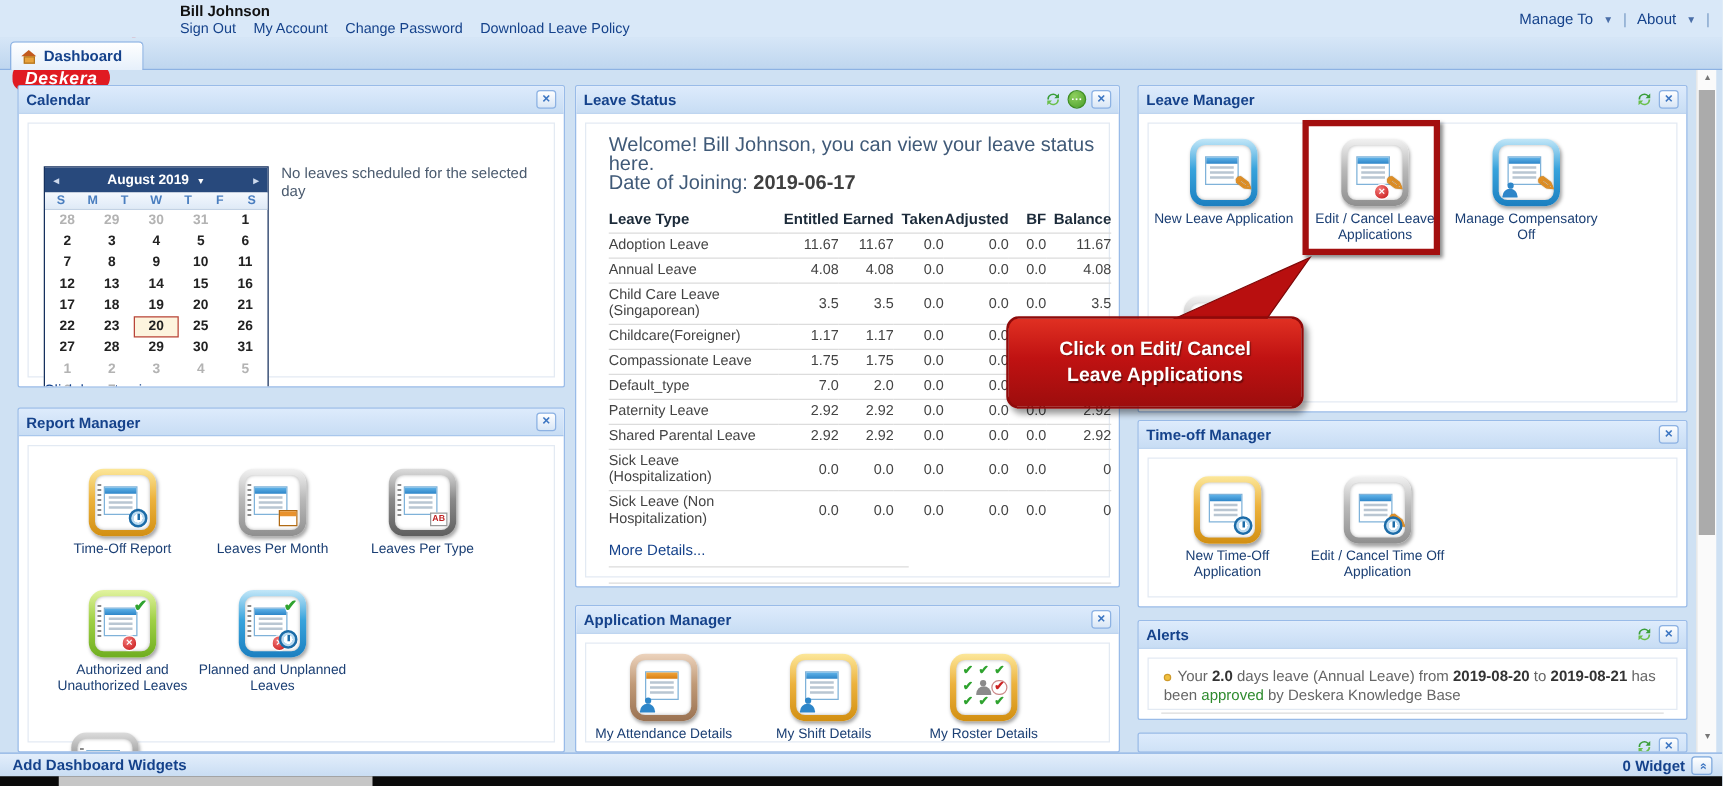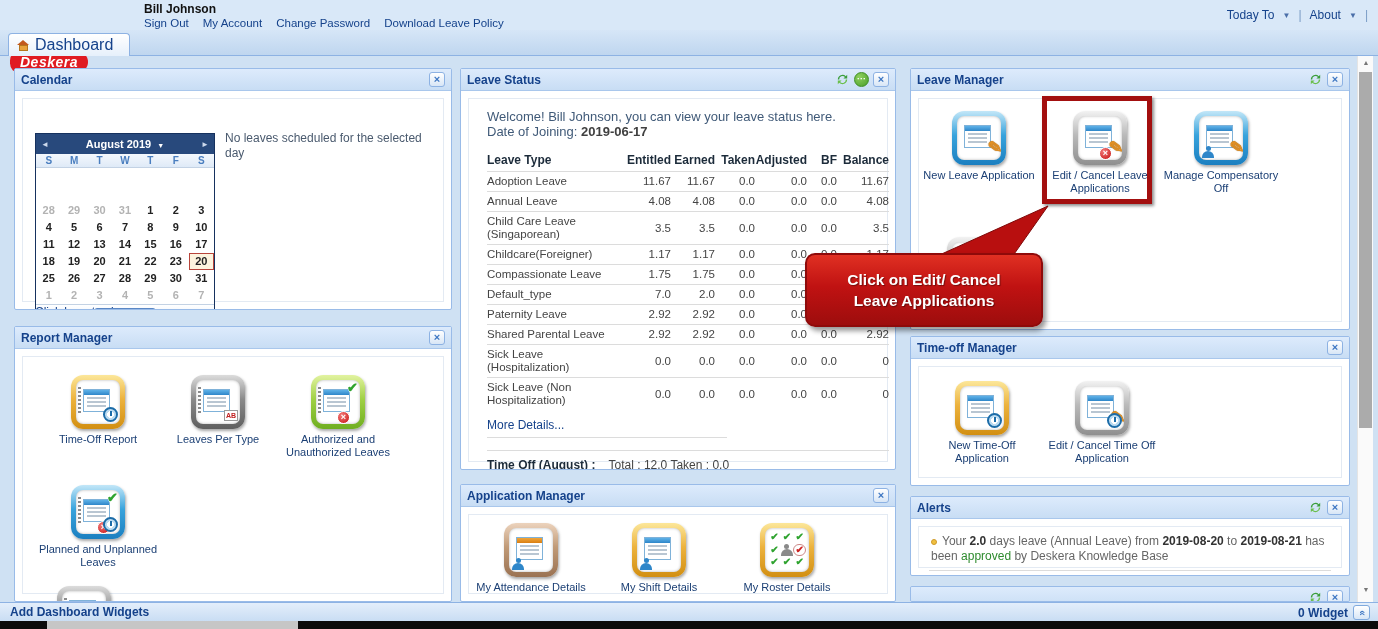--- a/index.html
+++ b/index.html
@@ -20,21 +20,21 @@
   .hdr-right { position:absolute; right:10px; top:8px; font-size:12px; color:#15428b; display:flex; gap:8px; align-items:center; }
   .hdr-right .caret { font-size:8px; color:#4a6ea8; }
   .hdr-right .sep { color:#7a9cc6; }
 
   
   #tab-bar { position:absolute; left:0; top:30px; width:1378px; height:26px;
     background:linear-gradient(#d6e6f7,#bfd6ef); border-bottom:1px solid #8db2e3; }
   .tab { position:absolute; left:8px; top:3px; height:23px; display:flex; align-items:center; gap:5px;
     background:linear-gradient(#ffffff,#e6f0fb); border:1px solid #8db2e3; border-bottom:none;
     border-radius:4px 4px 0 0; padding:0 16px 0 8px; }
-  .tab-label { font-size:16px; font-weight:normal; color:#15428b; }
+  .tab-label { font-size:12px; font-weight:bold; color:#15428b; }
   .home-ico { width:13px; height:11px; position:relative; }
   .home-ico .roof { position:absolute; left:0; top:0; width:0; height:0;
     border-left:6.5px solid transparent; border-right:6.5px solid transparent; border-bottom:5px solid #c25a1e; }
   .home-ico .hbody { position:absolute; left:2px; top:5px; width:9px; height:6px; background:#e8a33d; border:1px solid #b5761f; }
 
   
   .widget { position:absolute; border:1px solid #99bbe8; background:#fff; border-radius:2px; overflow:hidden; z-index:1; }
   .w-head { height:22px; background:linear-gradient(#ddebfc,#c8ddf4); border-bottom:1px solid #a9c7ec;
     display:flex; align-items:center; padding:0 6px; }
   .w-title { color:#15428b; font-weight:bold; font-size:12px; }
@@ -60,21 +60,21 @@
   #w-attendance .w-body, #w-leave-manager .w-body, #w-timeoff .w-body, #w-alerts .w-body { height:calc(100% - 36px); }
 
   
   .mini { position:absolute; left:12px; top:34px; width:180px; border:1px solid #16315e; background:#fff; font-size:11px; }
   .mini-head { height:20px; background:#28497c; color:#fff; display:flex; align-items:center; padding:0 5px; font-weight:bold; font-size:11px; }
   .mini-head .mnav { font-size:8px; cursor:pointer; color:#cdd9ec; }
   .mini-head .mlabel { flex:1; text-align:center; cursor:pointer; }
   .mini-head .mcaret { font-size:7px; margin-left:3px; }
   .mini-week { display:grid; grid-template-columns:repeat(7,1fr); background:linear-gradient(#f4f8fd,#dfeaf7);
     border-bottom:1px solid #c3d2e4; color:#4a7ebf; font-size:10px; font-weight:bold; text-align:center; padding:1px 0; }
-  .mini-grid { display:grid; grid-template-columns:repeat(7,1fr);margin-top:34px; }
+  .mini-grid { display:grid; grid-template-columns:repeat(5,1fr); }
   .mini-grid .cell { height:17px; line-height:17px; text-align:center; font-size:11px; font-weight:bold; color:#222; cursor:pointer; }
   .mini-grid .cell.muted { color:#b3b3b3; }
   .mini-grid .cell.sel { border:1px solid #b8443a; background:#fdf4de; line-height:15px; }
   .mini-foot { background:linear-gradient(#ffffff,#d9e6f5); border-top:1px solid #c3d2e4; padding:3px 0; text-align:center; }
   .btn-today { border:1px solid #5a87c5; border-radius:3px; background:linear-gradient(#ffffff,#dce9f8);
     color:#1b3f74; font-weight:bold; font-size:11px; padding:1px 14px; cursor:pointer; font-family:inherit; }
   .cal-note { position:absolute; left:202px; top:32px; width:218px; font-size:12px; color:#4a5a6e; line-height:15px; }
   .cal-more { position:absolute; left:12px; top:206px; font-size:12px; color:#15428b; cursor:pointer; }
 
   
@@ -120,21 +120,21 @@
 
   #lm-grid { padding:12px 0 0 0; grid-template-columns:repeat(3,120px); column-gap:1px; row-gap:20px; justify-items:center; }
   #rm-grid { padding:18px 0 0 15px; grid-template-columns:repeat(3,120px); row-gap:26px; justify-items:center; }
   #am-grid { padding:8px 0 0 0; grid-template-columns:repeat(3,124px); column-gap:4px; justify-items:center; }
   #tm-grid { padding:14px 0 0 3px; grid-template-columns:repeat(2,120px); justify-items:center; }
   .partial-lm { position:absolute; left:28px; top:138px; }
   .partial-rm { position:absolute; left:34px; top:229px; }
 
   
   .ls-body { padding:10px 0 0 18px; }
-  .ls-welcome { font-size:13px; color:#405a78; line-height:15px; }
+  .ls-welcome { font-size:16px; color:#405a78; line-height:15px; }
   .ls-join b { color:#404040; }
   .lt { width:402px; border-collapse:collapse; font-size:11.5px; color:#444; margin-top:12px; }
   .lt th { font-weight:bold; color:#1c2b3a; font-size:12px; text-align:right; padding:2px 0 4px 0; }
   .lt th:first-child { text-align:left; }
   .lt td { text-align:right; padding:3px 0; border-top:1px solid #dcdcdc; line-height:13px; }
   .lt td:first-child { text-align:left; padding-right:6px; }
   .lt .c-type{width:136px;} .lt .c-ent{width:48px;} .lt .c-ear{width:44px;} .lt .c-tak{width:40px;}
   .lt .c-adj{width:52px;} .lt .c-bf{width:30px;} .lt .c-bal{width:52px;}
   .ls-more { display:inline-block; margin-top:8px; font-size:12px; color:#15428b; cursor:pointer; }
   .ls-more-line { width:240px; border-bottom:1px solid #dcdcdc; margin-top:4px; }
@@ -189,21 +189,21 @@
     <div class="user-block">
       <div class="user-name">Bill Johnson</div>
       <div class="user-links">
         <span>Sign Out</span>
         <span>My Account</span>
         <span>Change Password</span>
         <span>Download Leave Policy</span>
       </div>
     </div>
     <div class="hdr-right">
-      <span>Today To</span>
+      <span>Manage To</span>
       <span class="caret">▼</span>
       <span class="sep">|</span>
       <span>About</span>
       <span class="caret">▼</span>
       <span class="sep">|</span>
     </div>
   </div>
 
   <div id="tab-bar">
     <div class="tab">
@@ -311,20 +311,39 @@
                     <i></i>
                   </div>
                 </div>
                 <div class="pic-spiral"></div>
                 <span class="badge badge-clock"></span>
               </div>
             </div>
             <div class="icon-label">Time-Off Report</div>
           </div>
           <div class="icon-cell">
+            <div class="app-icon frame-silver">
+              <div class="icon-inner">
+                <div class="pic-window">
+                  <div class="pic-bar"></div>
+                  <div class="pic-lines">
+                    <i></i>
+                    <i></i>
+                    <i></i>
+                  </div>
+                </div>
+                <div class="pic-spiral"></div>
+                <span class="badge badge-cal">
+                  <i></i>
+                </span>
+              </div>
+            </div>
+            <div class="icon-label">Leaves Per Month</div>
+          </div>
+          <div class="icon-cell">
             <div class="app-icon frame-darksilver">
               <div class="icon-inner">
                 <div class="pic-window">
                   <div class="pic-bar"></div>
                   <div class="pic-lines">
                     <i></i>
                     <i></i>
                     <i></i>
                   </div>
                 </div>

